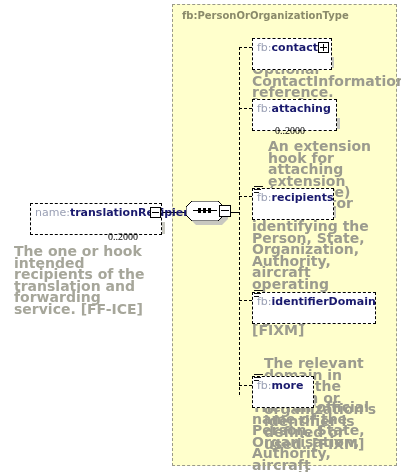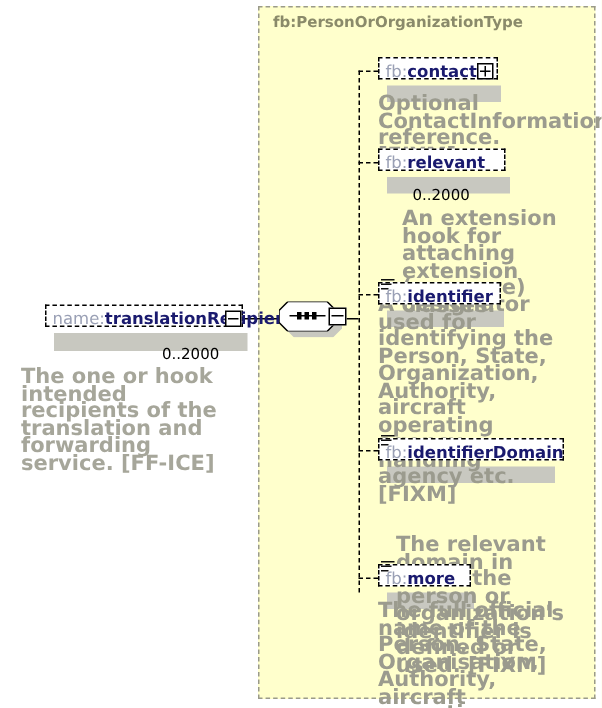--- a/index.html
+++ b/index.html
@@ -36,21 +36,21 @@
     color: #8a8a6a;
     white-space: nowrap;
   }
 
   
   .node {
     position: absolute;
     box-sizing: border-box;
     border: 1px dashed #000000;
     background: #ffffff;
-    height: 15px;
+    height: 32px;
     line-height: 17px;
     white-space: nowrap;
     font-size: 11px;
     padding: 0 4px;
     z-index: 5;
   }
   .node .pfx {
     color: #9aa0b5;
     font-weight: normal;
   }
@@ -111,20 +111,21 @@
   .listicon i:nth-child(2) { top: 3px; width: 7px; }
   .listicon i:nth-child(3) { top: 6px; width: 5px; }
 
   
   .card {
     position: absolute;
     font-size: 10px;
     color: #000;
     white-space: nowrap;
     z-index: 6;
+    font-family: Liberation Serif, serif;
   }
 
   
   .anno {
     position: absolute;
     font-size: 14px;
     line-height: 11.5px;
     color: #9b9b8e;
     white-space: pre-line;
     z-index: 4;
@@ -248,29 +249,29 @@
 <div class="shadow" style="left:258px; top:57px; width:76px; height:11px;"></div>
 <div class="node" style="left:252px; top:38px; width:80px;">
   <span class="pfx">fb:</span><span class="nm">contact</span>
 </div>
 <div class="ctrl plus" style="left:318px; top:42px;"></div>
 <div class="anno" style="left:252px; top:64px; width:118px;">Optional ContactInformation reference.[FIXM]</div>
 
 <div class="dash-h" style="left:239px; top:108px; width:13px;"></div>
 <div class="shadow" style="left:258px; top:118px; width:82px; height:11px;"></div>
 <div class="node" style="left:252px; top:99px; width:85px;">
-  <span class="pfx">fb:</span><span class="nm">relevant</span>
+  <span class="pfx">fb:</span><span class="nm">attaching</span>
 </div>
 <div class="card" style="left:275px; top:125px;">0..2000</div>
 <div class="anno" style="left:268px; top:141px; width:118px;">An extension hook for attaching extension (non-core) classes.</div>
 
 <div class="dash-h" style="left:239px; top:196px; width:13px;"></div>
 <div class="shadow" style="left:258px; top:207px; width:78px; height:11px;"></div>
 <div class="node" style="left:252px; top:188px; width:82px;">
-  <span class="pfx">fb:</span><span class="nm">identifier</span>
+  <span class="pfx">fb:</span><span class="nm">recipients</span>
 </div>
 <div class="listicon" style="left:254px; top:186px;">
     <i></i>
     <i></i>
     <i></i>
   </div>
 <div class="anno" style="left:252px; top:198px; width:122px;">A designator used for identifying the Person, State, Organization, Authority, aircraft operating agency, handling agency etc.  [FIXM]</div>
 
 <div class="dash-h" style="left:239px; top:300px; width:13px;"></div>
 <div class="shadow" style="left:258px; top:311px; width:112px; height:11px;"></div>

